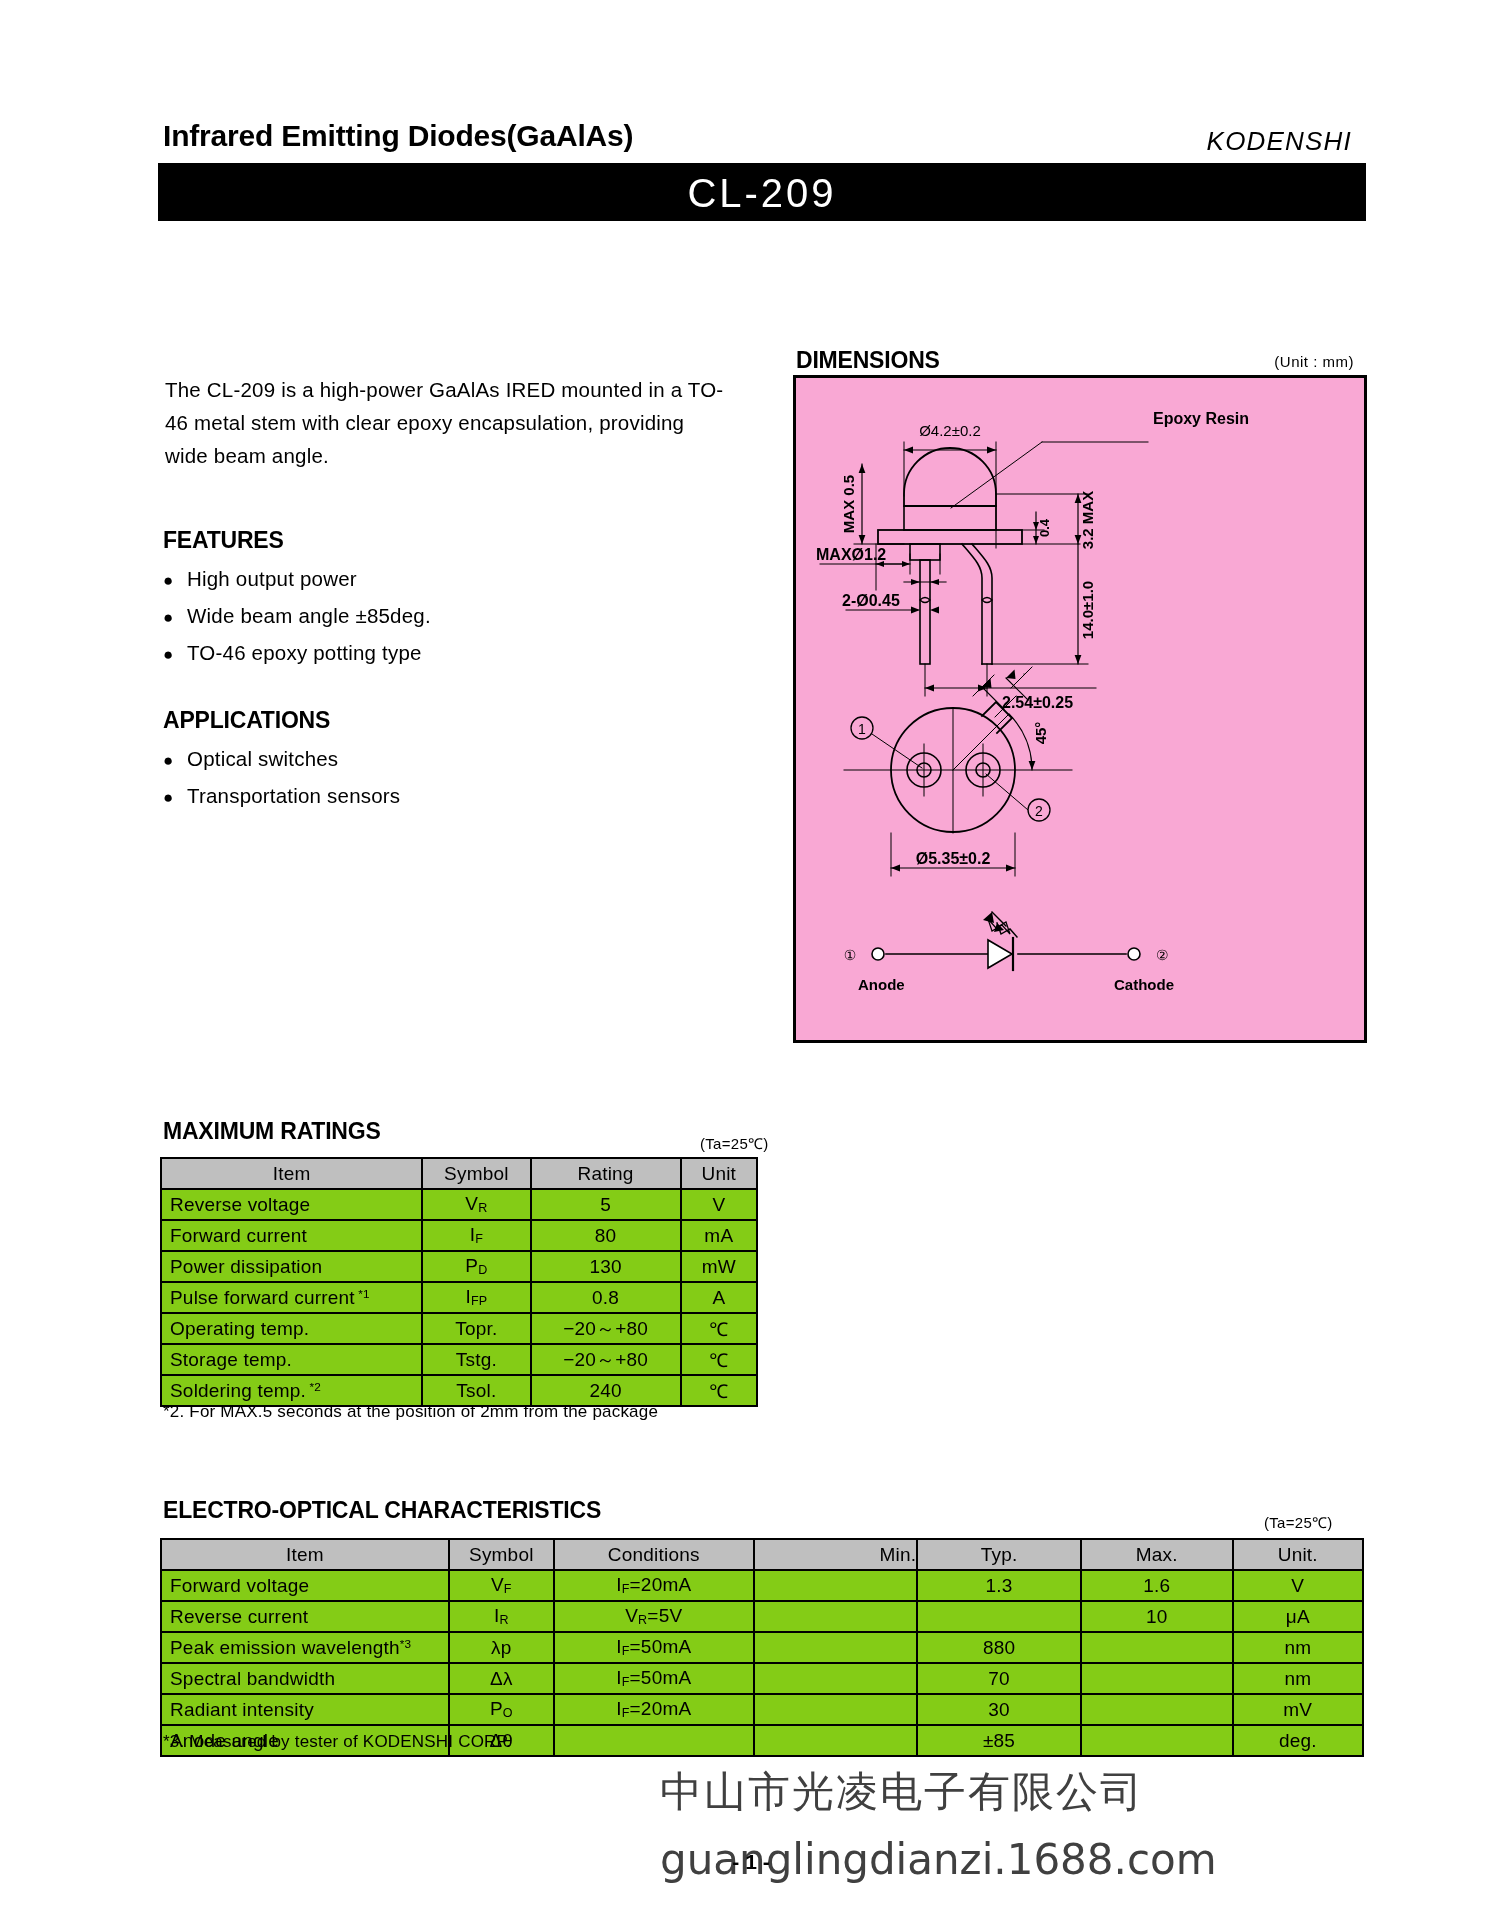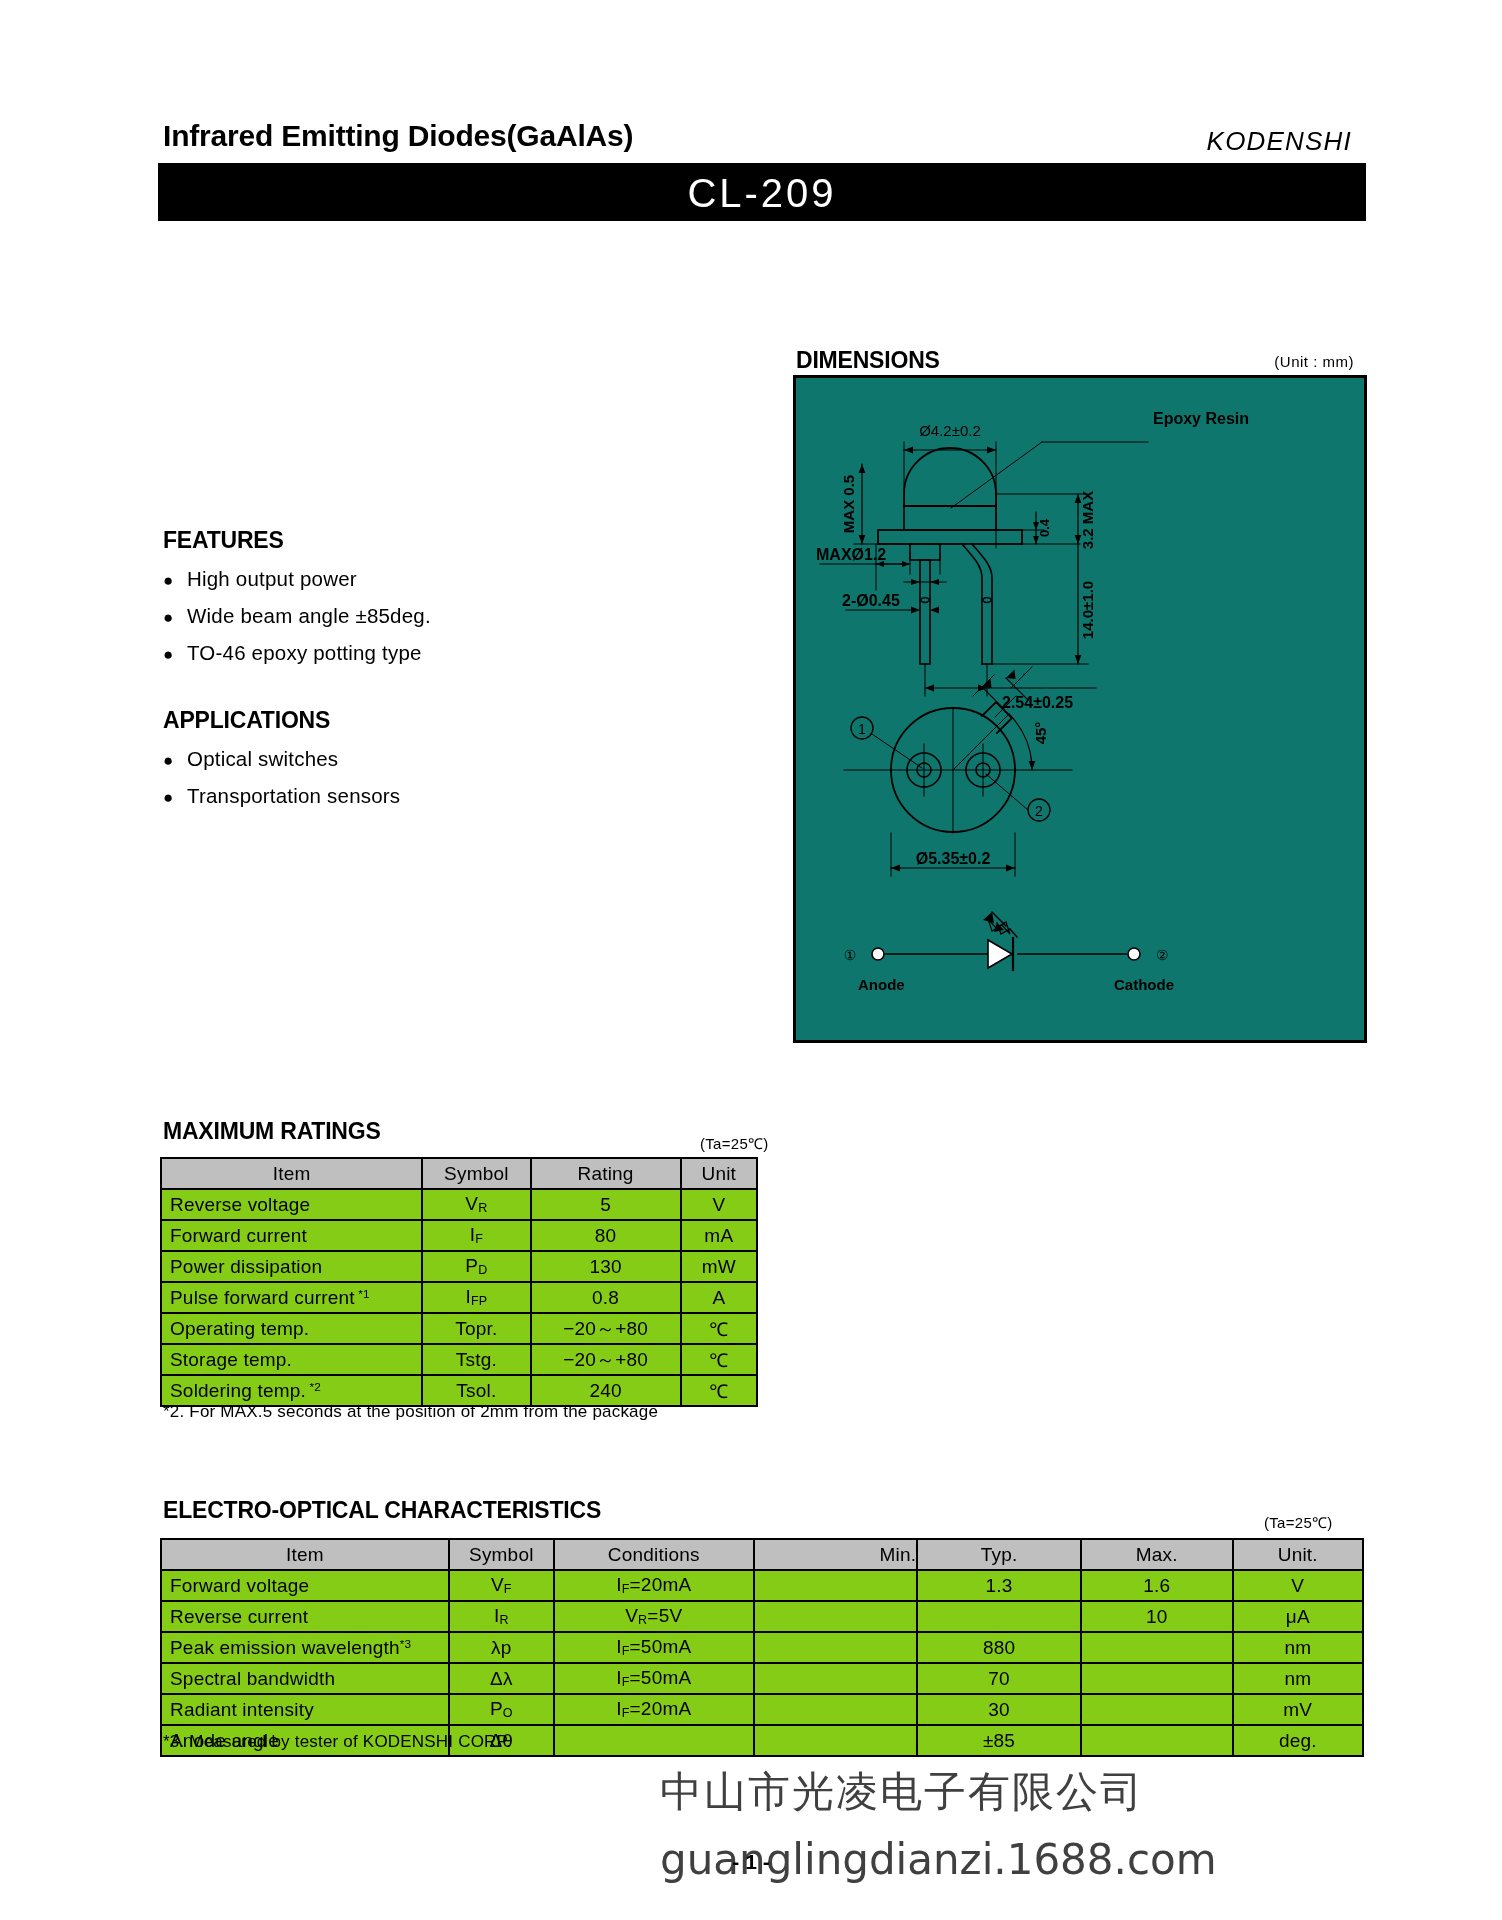--- a/index.html
+++ b/index.html
@@ -117,21 +117,21 @@
     letter-spacing: 0.5px;
   }
   .dim-box {
     position: absolute;
     left: 793px;
     top: 375px;
     width: 574px;
     height: 668px;
     border: 3px solid #000;
     box-sizing: border-box;
-    background: #0f766e;
+    background: #f9a8d4;
   }
   .dwg {
     position: absolute;
     left: 0;
     top: 0;
   }
 
   
   .tbl-head {
     position: absolute;
@@ -216,20 +216,21 @@
 <body>
 
 <div class="page">
 
   <div class="hdr-title">Infrared Emitting Diodes(GaAlAs)</div>
   <div class="hdr-logo">KODENSHI</div>
   <div class="banner">
     <div class="banner-text">CL-209</div>
   </div>
 
+  <div class="desc">The CL-209 is a high-power GaAlAs IRED mounted in a TO-46 metal stem with clear epoxy encapsulation, providing wide beam angle.</div>
 
   <div class="sec-head" id="features-head">FEATURES</div>
   <div class="bullets" id="features-list">
     <div class="row">
       <span class="dot">●</span>
       <span class="txt">High output power</span>
     </div>
     <div class="row">
       <span class="dot">●</span>
       <span class="txt">Wide beam angle ±85deg.</span>

